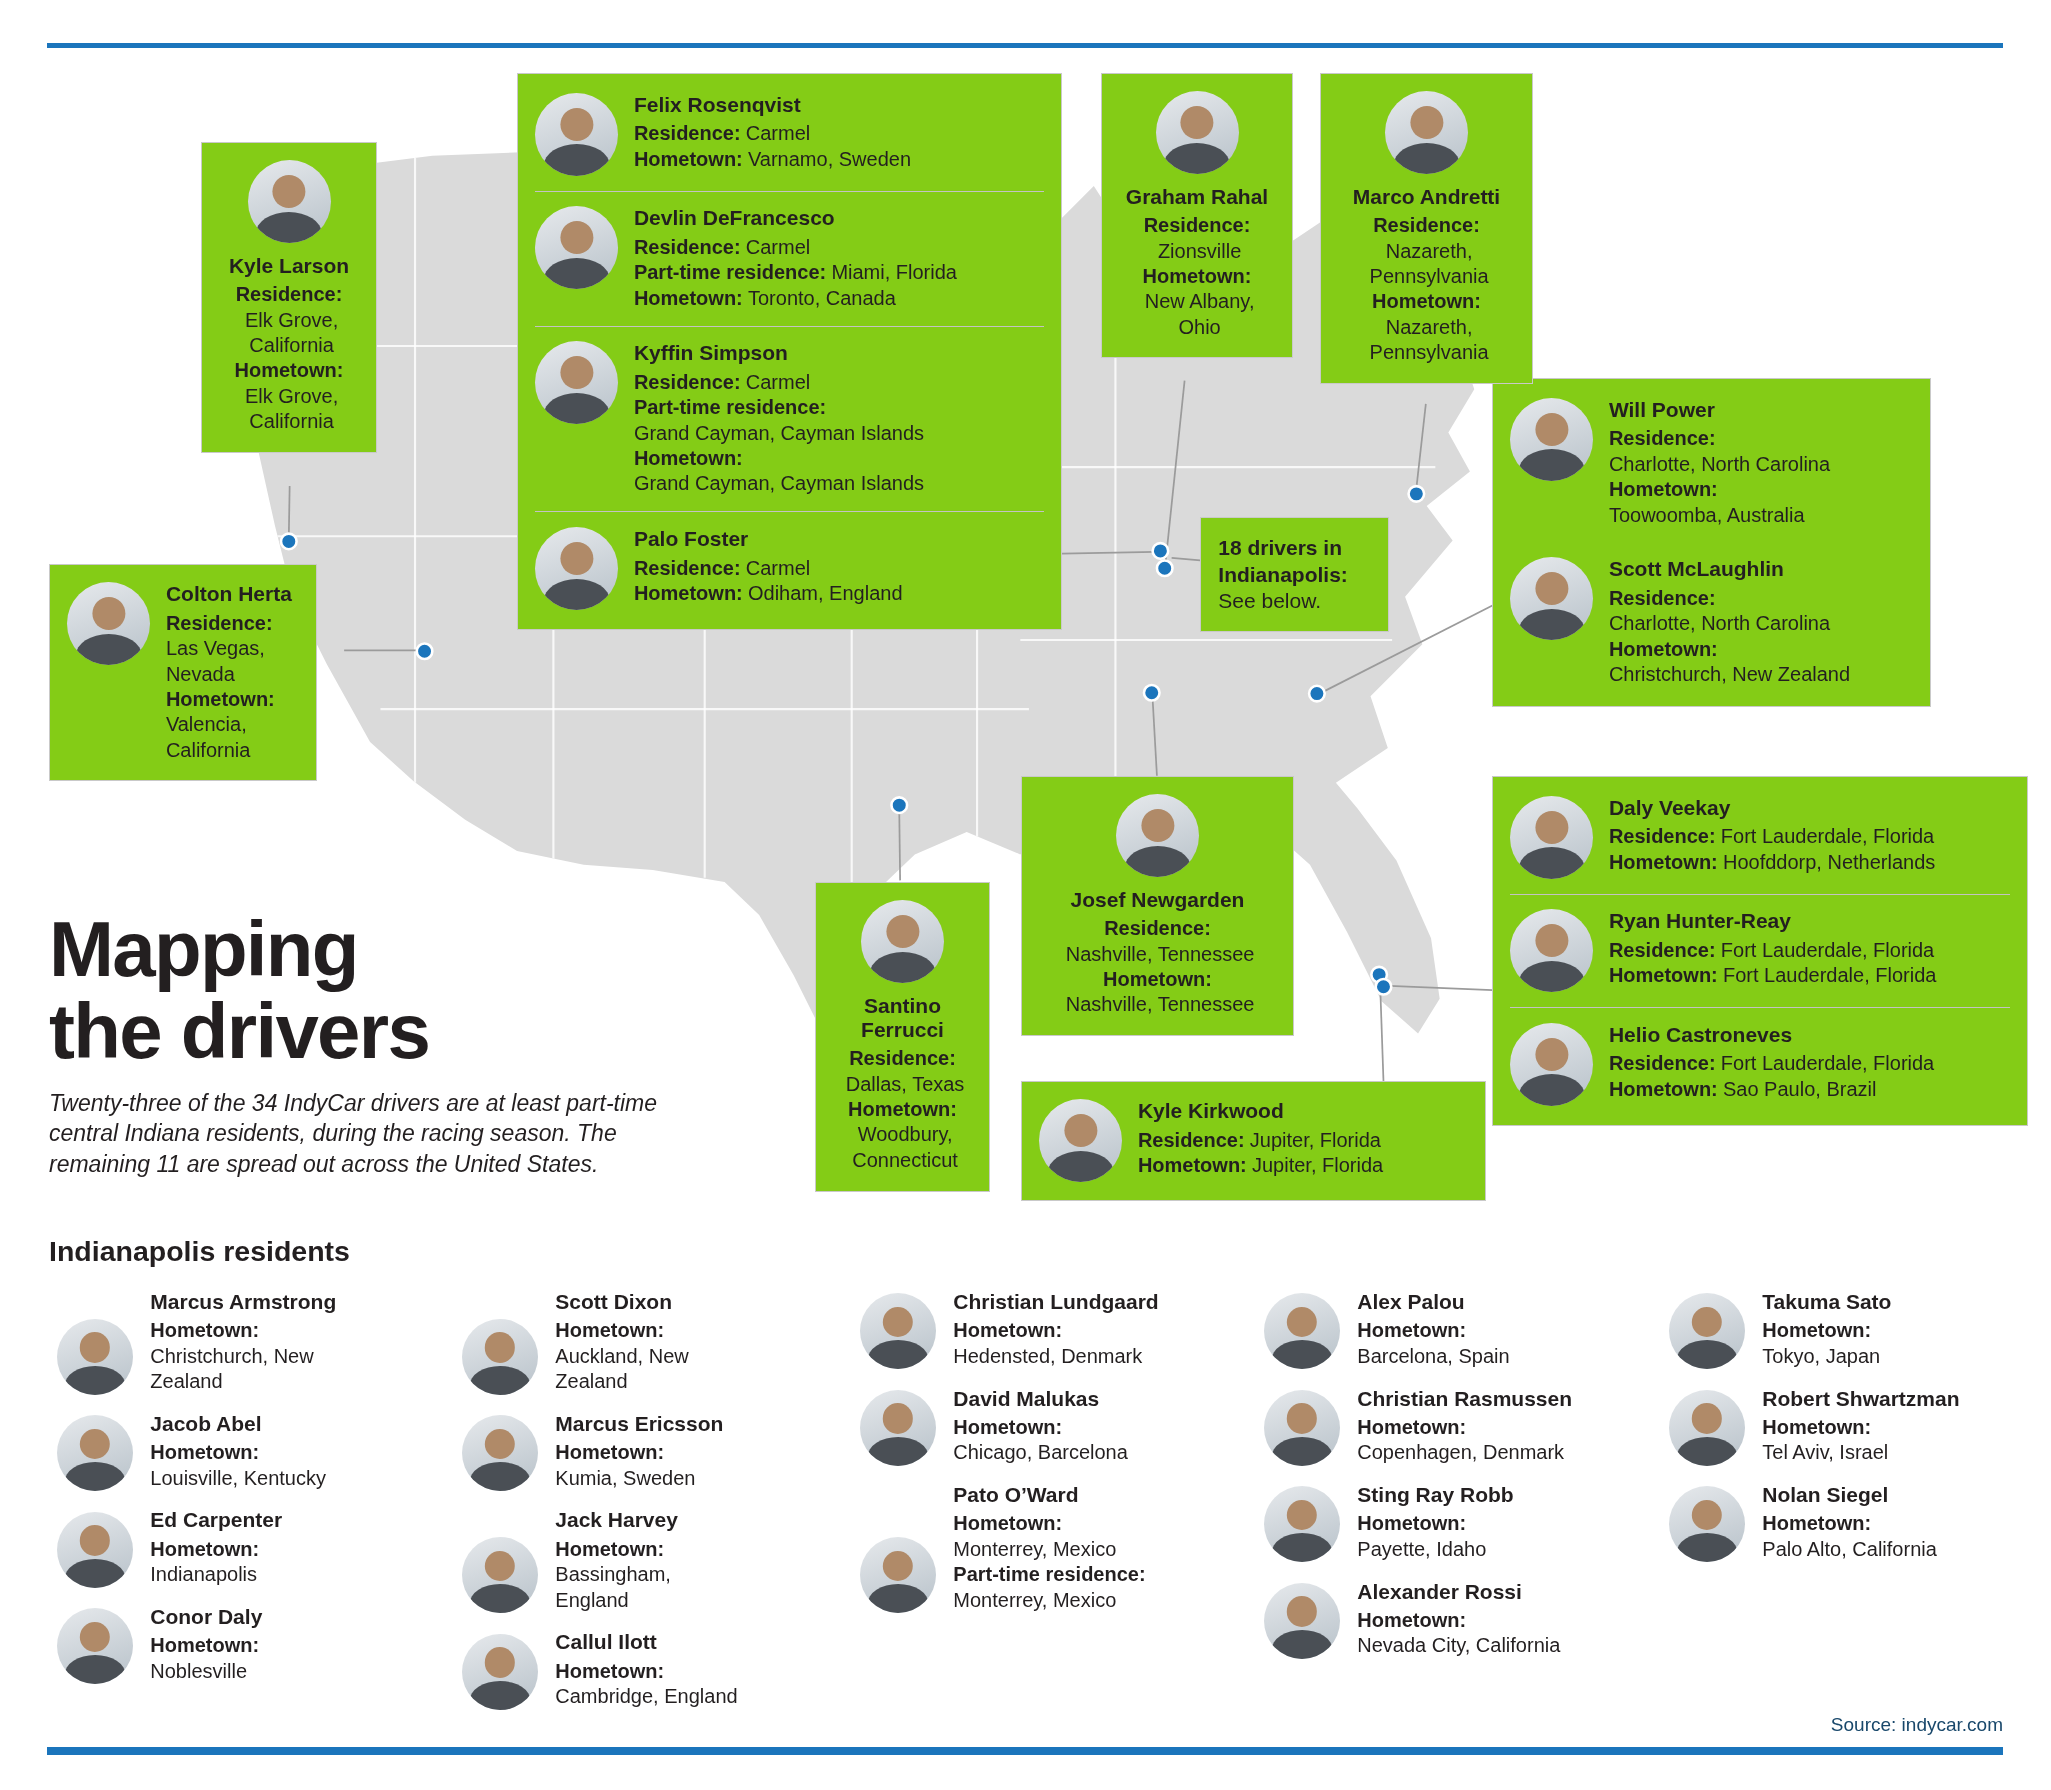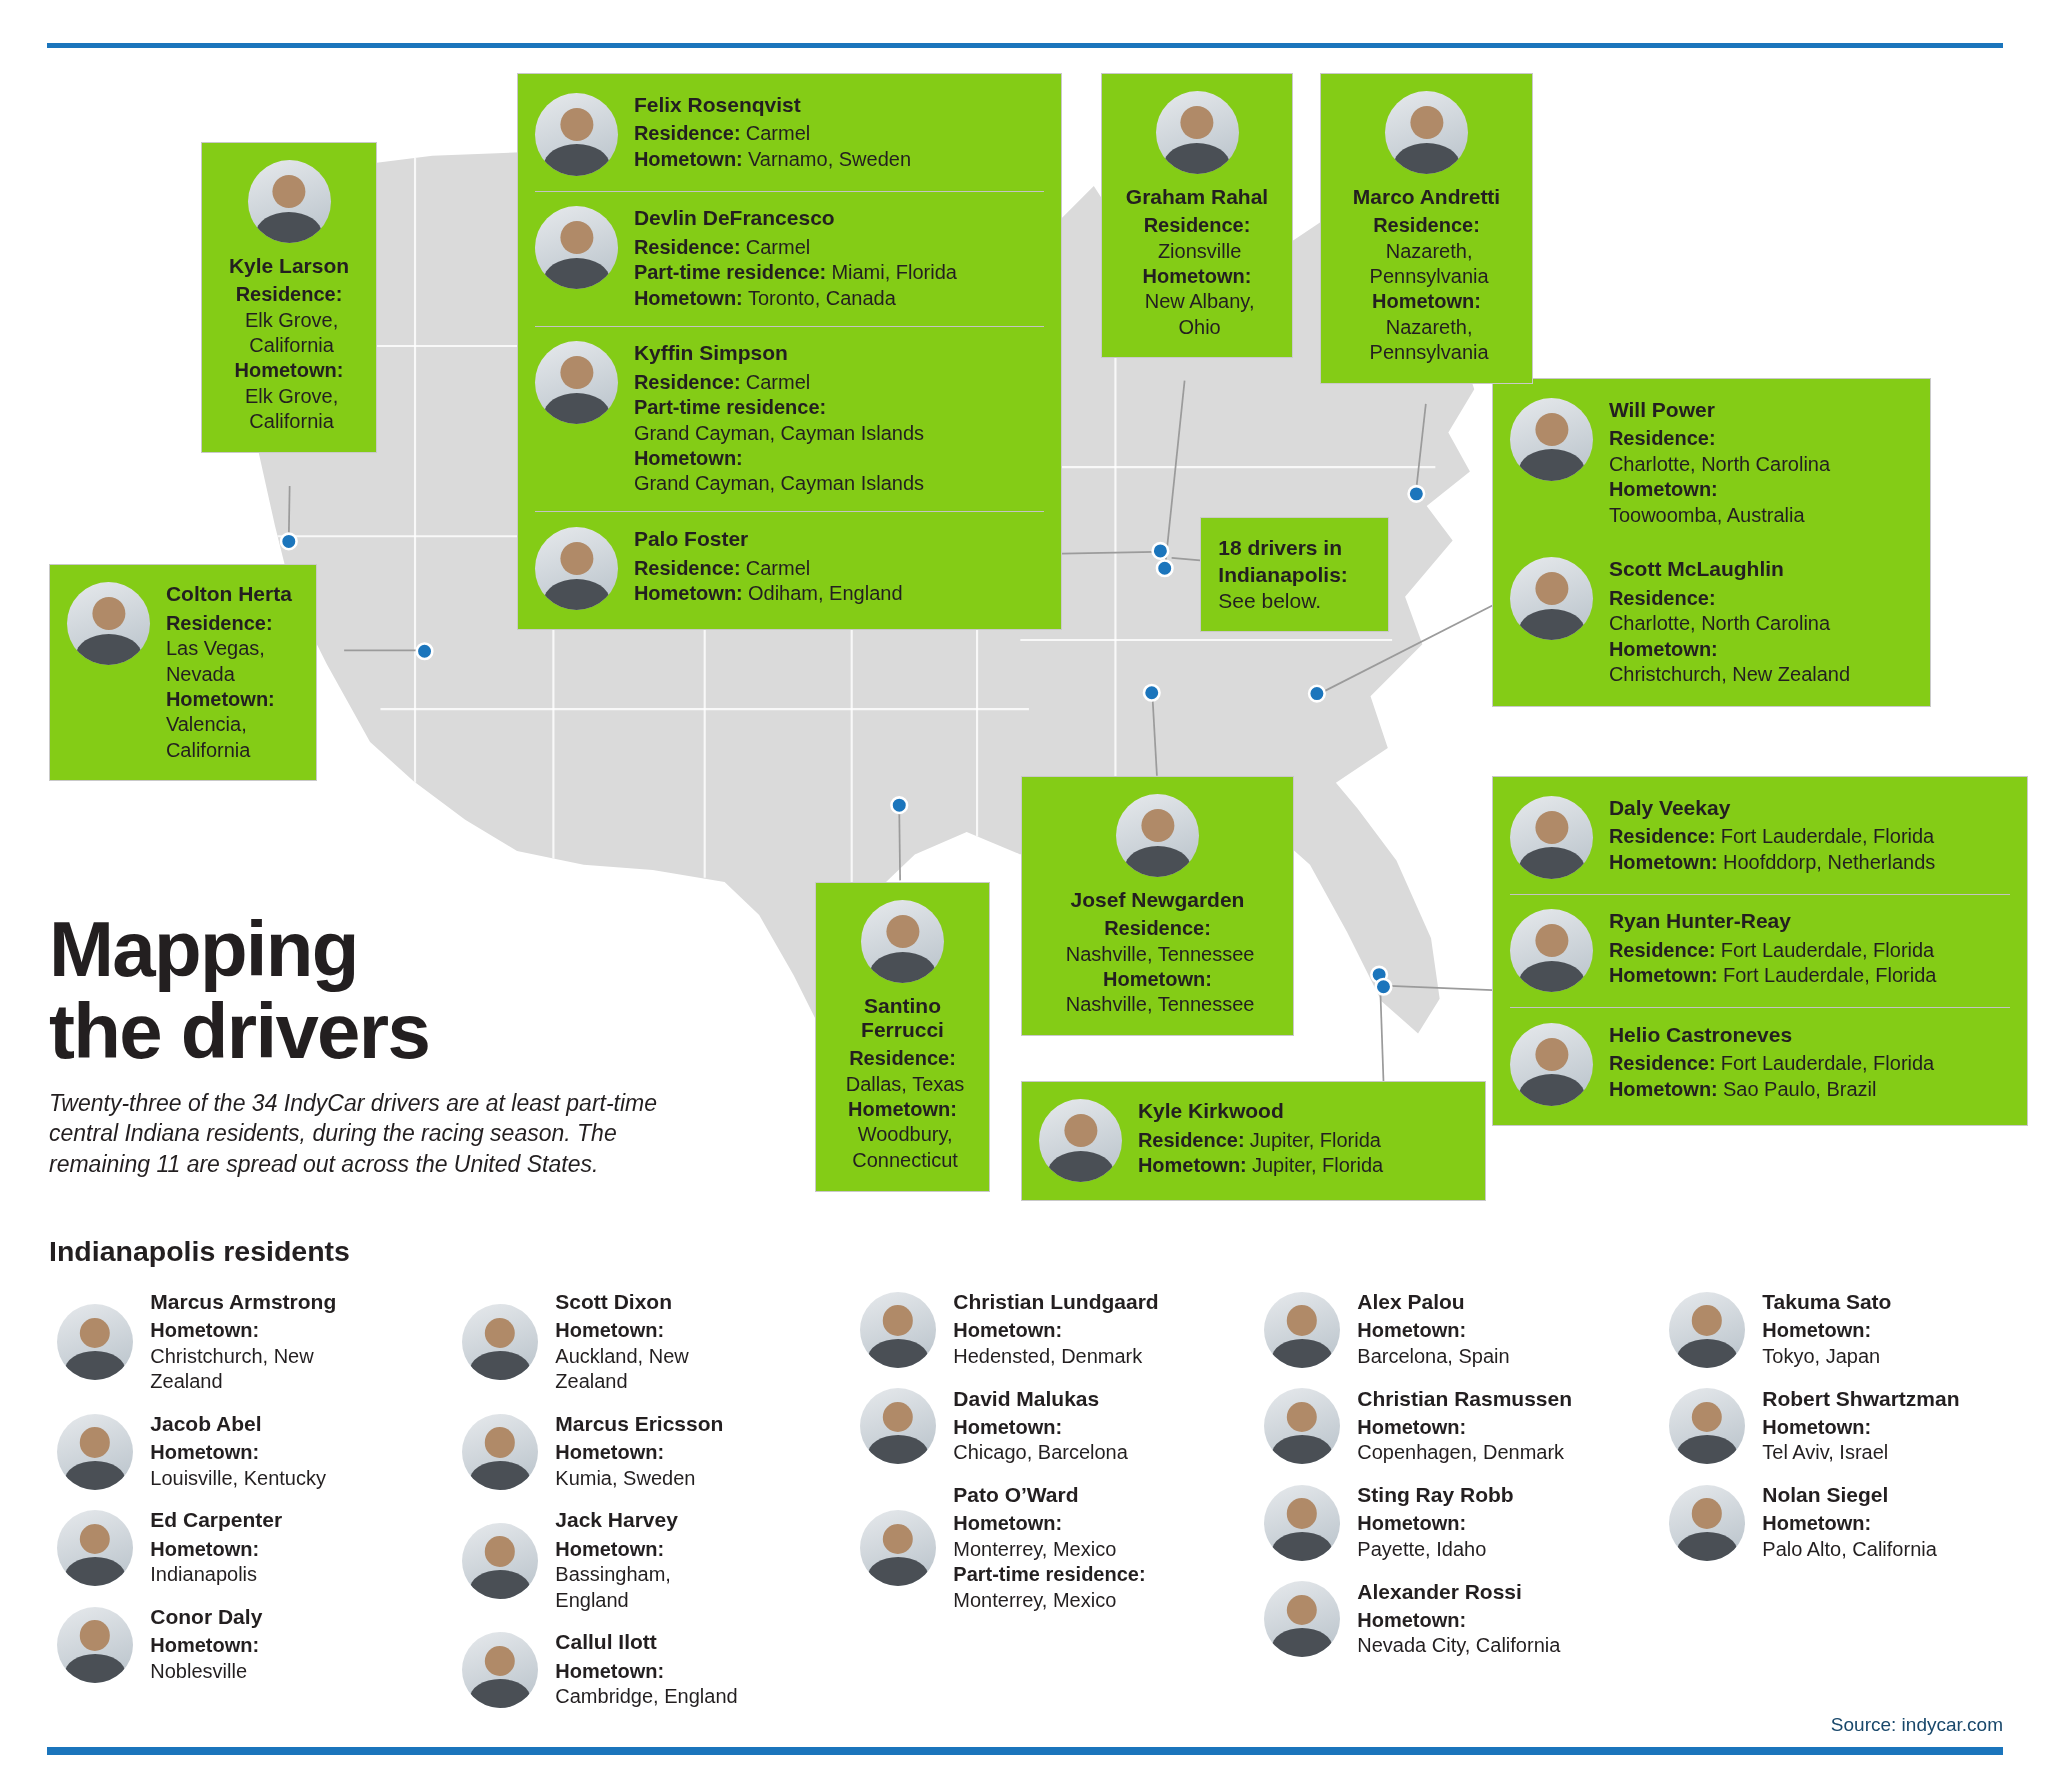--- a/index.html
+++ b/index.html
@@ -47,21 +47,21 @@
     line-height:1.05;letter-spacing:-1.7px;z-index:2;margin-top:20px;}
   .subtitle{position:absolute;left:49px;top:1088px;width:644px;font-size:23px;
     font-style:italic;line-height:1.32;z-index:2;}
   .section-head{position:absolute;left:49px;top:1235px;font-size:28.5px;font-weight:bold;z-index:2;}
   .gcol{position:absolute;top:1290px;z-index:2;}
   .gcol1{left:57px;width:294px;}
   .gcol2{left:462px;width:285px;}
   .gcol3{left:860px;width:305px;}
   .gcol4{left:1264px;width:346px;}
   .gcol5{left:1669px;width:337px;}
-  .gitem{display:flex;gap:17.3px;align-items:center;margin-bottom:17.3px;}
+  .gitem{display:flex;gap:17.3px;align-items:flex-end;margin-bottom:17.3px;}
   .source{position:absolute;right:48px;top:1714px;font-size:19px;color:#19486b;z-index:2;}
 </style>
 </head>
 <body>
 
 <div class="page">
 
   <div class="rule top"></div>
   <div class="rule bottom"></div>
 

